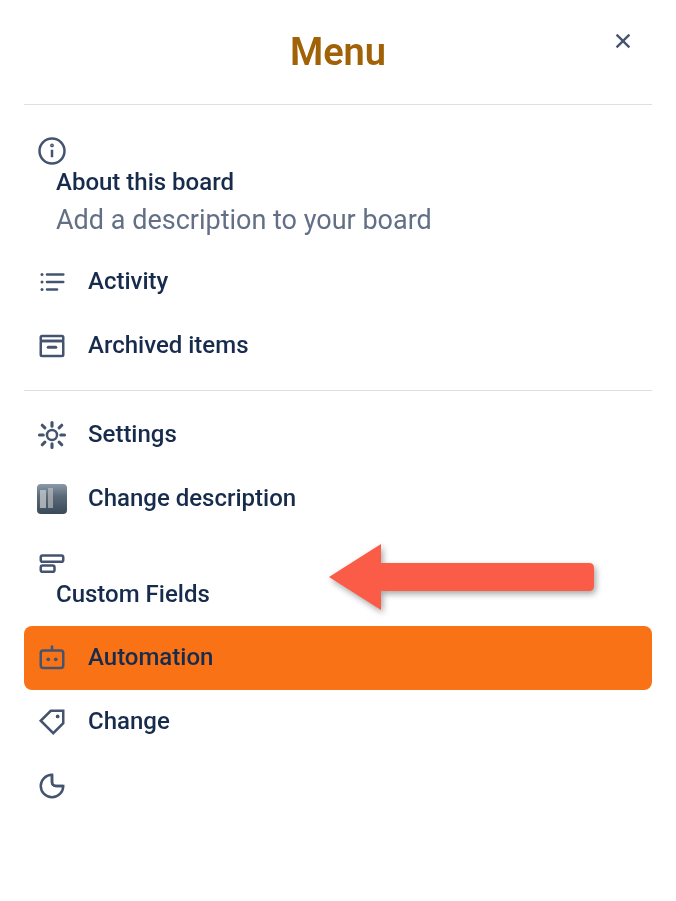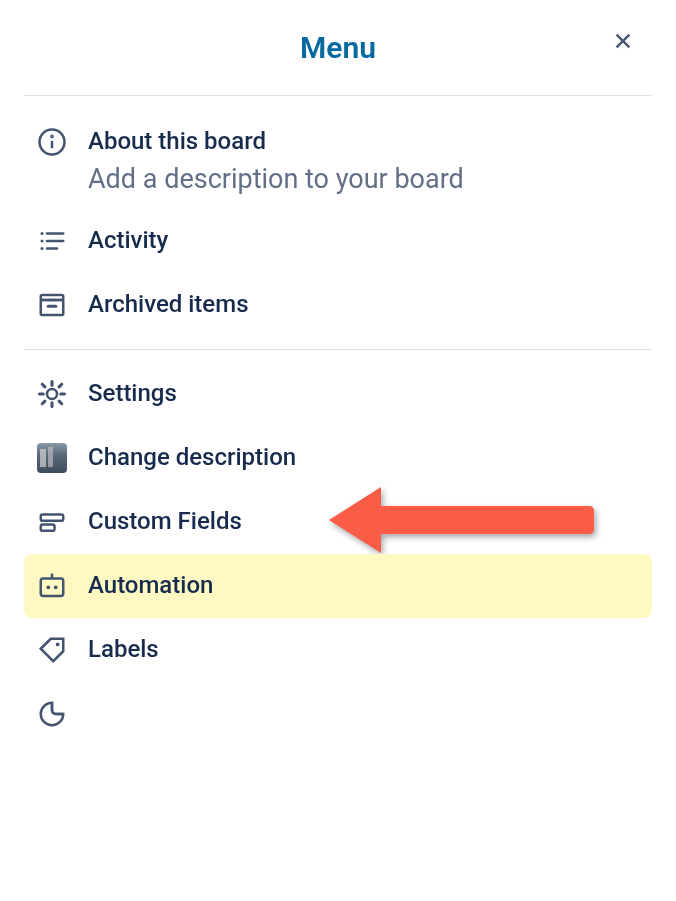--- a/index.html
+++ b/index.html
@@ -20,23 +20,23 @@
       padding: 0;
     }
     .menu-header {
       position: relative;
       display: flex;
       align-items: center;
       justify-content: center;
       padding: 30px 24px 30px 24px;
     }
     .menu-title {
-      font-size: 30px;
+      font-size: 38px;
       font-weight: 600;
-      color: #0369a1;
+      color: #a16207;
     }
     .close-btn {
       position: absolute;
       right: 36px;
       top: 30px;
       width: 28px;
       height: 28px;
       cursor: pointer;
       color: #44546f;
     }
@@ -56,25 +56,26 @@
     }
     .menu-item {
       display: flex;
       align-items: flex-start;
       padding: 16px 12px;
       border-radius: 8px;
       cursor: pointer;
       position: relative;
     }
     .menu-item.highlighted {
-      background: #fef9c3;
+      background: #f97316;
     }
     .menu-item-about {
       align-items: flex-start;
       padding: 18px 12px 14px 12px;
+      flex-direction: column;
     }
     .icon-wrap {
       width: 32px;
       height: 32px;
       display: flex;
       align-items: center;
       justify-content: center;
       flex-shrink: 0;
     }
     .icon-wrap svg {
@@ -235,21 +236,21 @@
 
     <div class="menu-item">
       <div class="icon-wrap">
         <div class="bg-thumb"></div>
       </div>
       <div class="menu-item-text">
         <span class="menu-item-label">Change description</span>
       </div>
     </div>
 
-    <div class="menu-item" style="position:relative;">
+    <div class="menu-item" style="position:relative;flex-direction:column;">
       <div class="icon-wrap">
         <svg viewBox="0 0 24 24">
           <rect x="3" y="6" width="18" height="5" rx="1.5"></rect>
           <rect x="3" y="14" width="11" height="5" rx="1.5"></rect>
         </svg>
       </div>
       <div class="menu-item-text">
         <span class="menu-item-label">Custom Fields</span>
       </div>
       <div class="arrow-annotation">
@@ -275,21 +276,21 @@
 
 
     <div class="menu-item">
       <div class="icon-wrap">
         <svg viewBox="0 0 24 24">
           <path d="M3 11 L11 3 L21 3 L21 13 L13 21 Z"></path>
           <circle cx="16.5" cy="7.5" r="1.5" fill="#44546f" stroke="none"></circle>
         </svg>
       </div>
       <div class="menu-item-text">
-        <span class="menu-item-label">Labels</span>
+        <span class="menu-item-label">Change</span>
       </div>
     </div>
 
     <div class="menu-item">
       <div class="icon-wrap">
         <svg viewBox="0 0 24 24">
           <path d="M12 3 A9 9 0 1 0 21 12 L15 12 A3 3 0 0 1 12 9 Z"></path>
           <path d="M12 3 L12 9 A3 3 0 0 0 15 12 L21 12"></path>
         </svg>
       </div>

